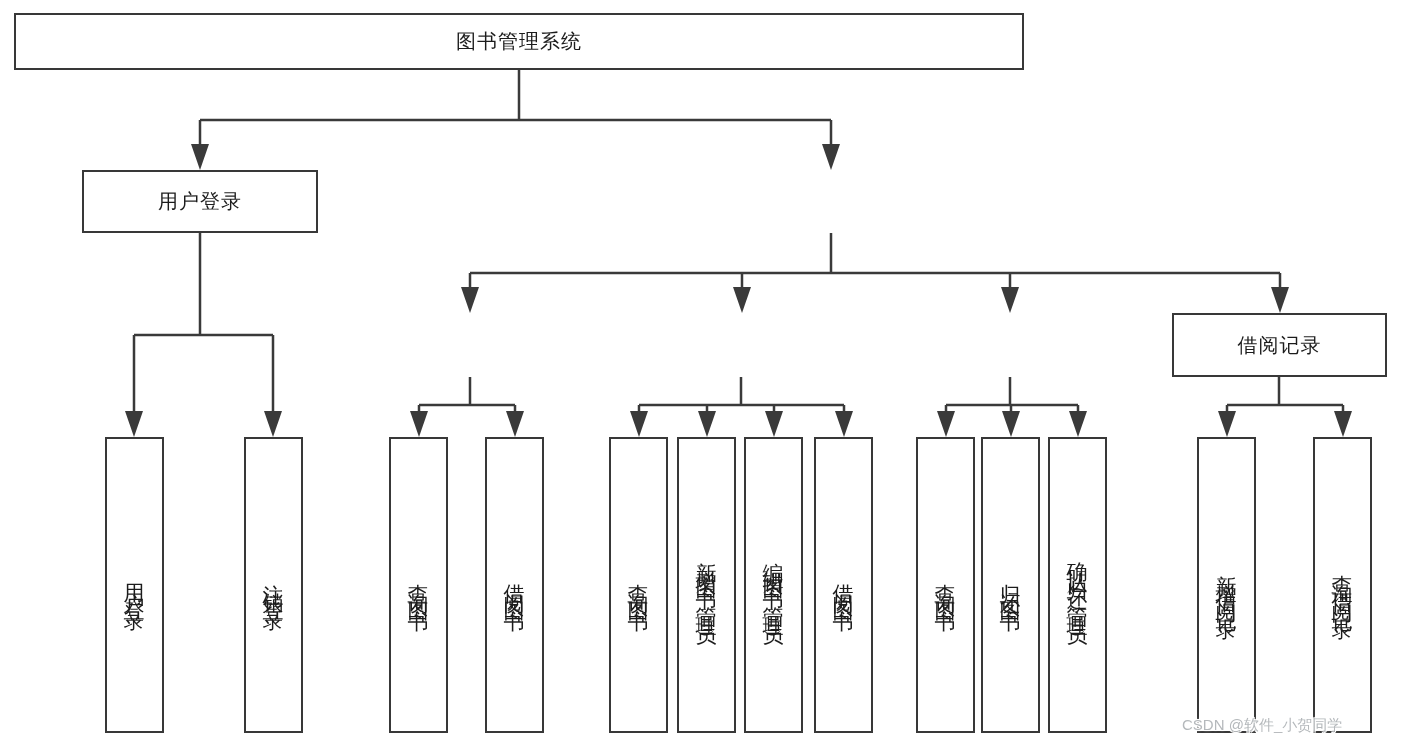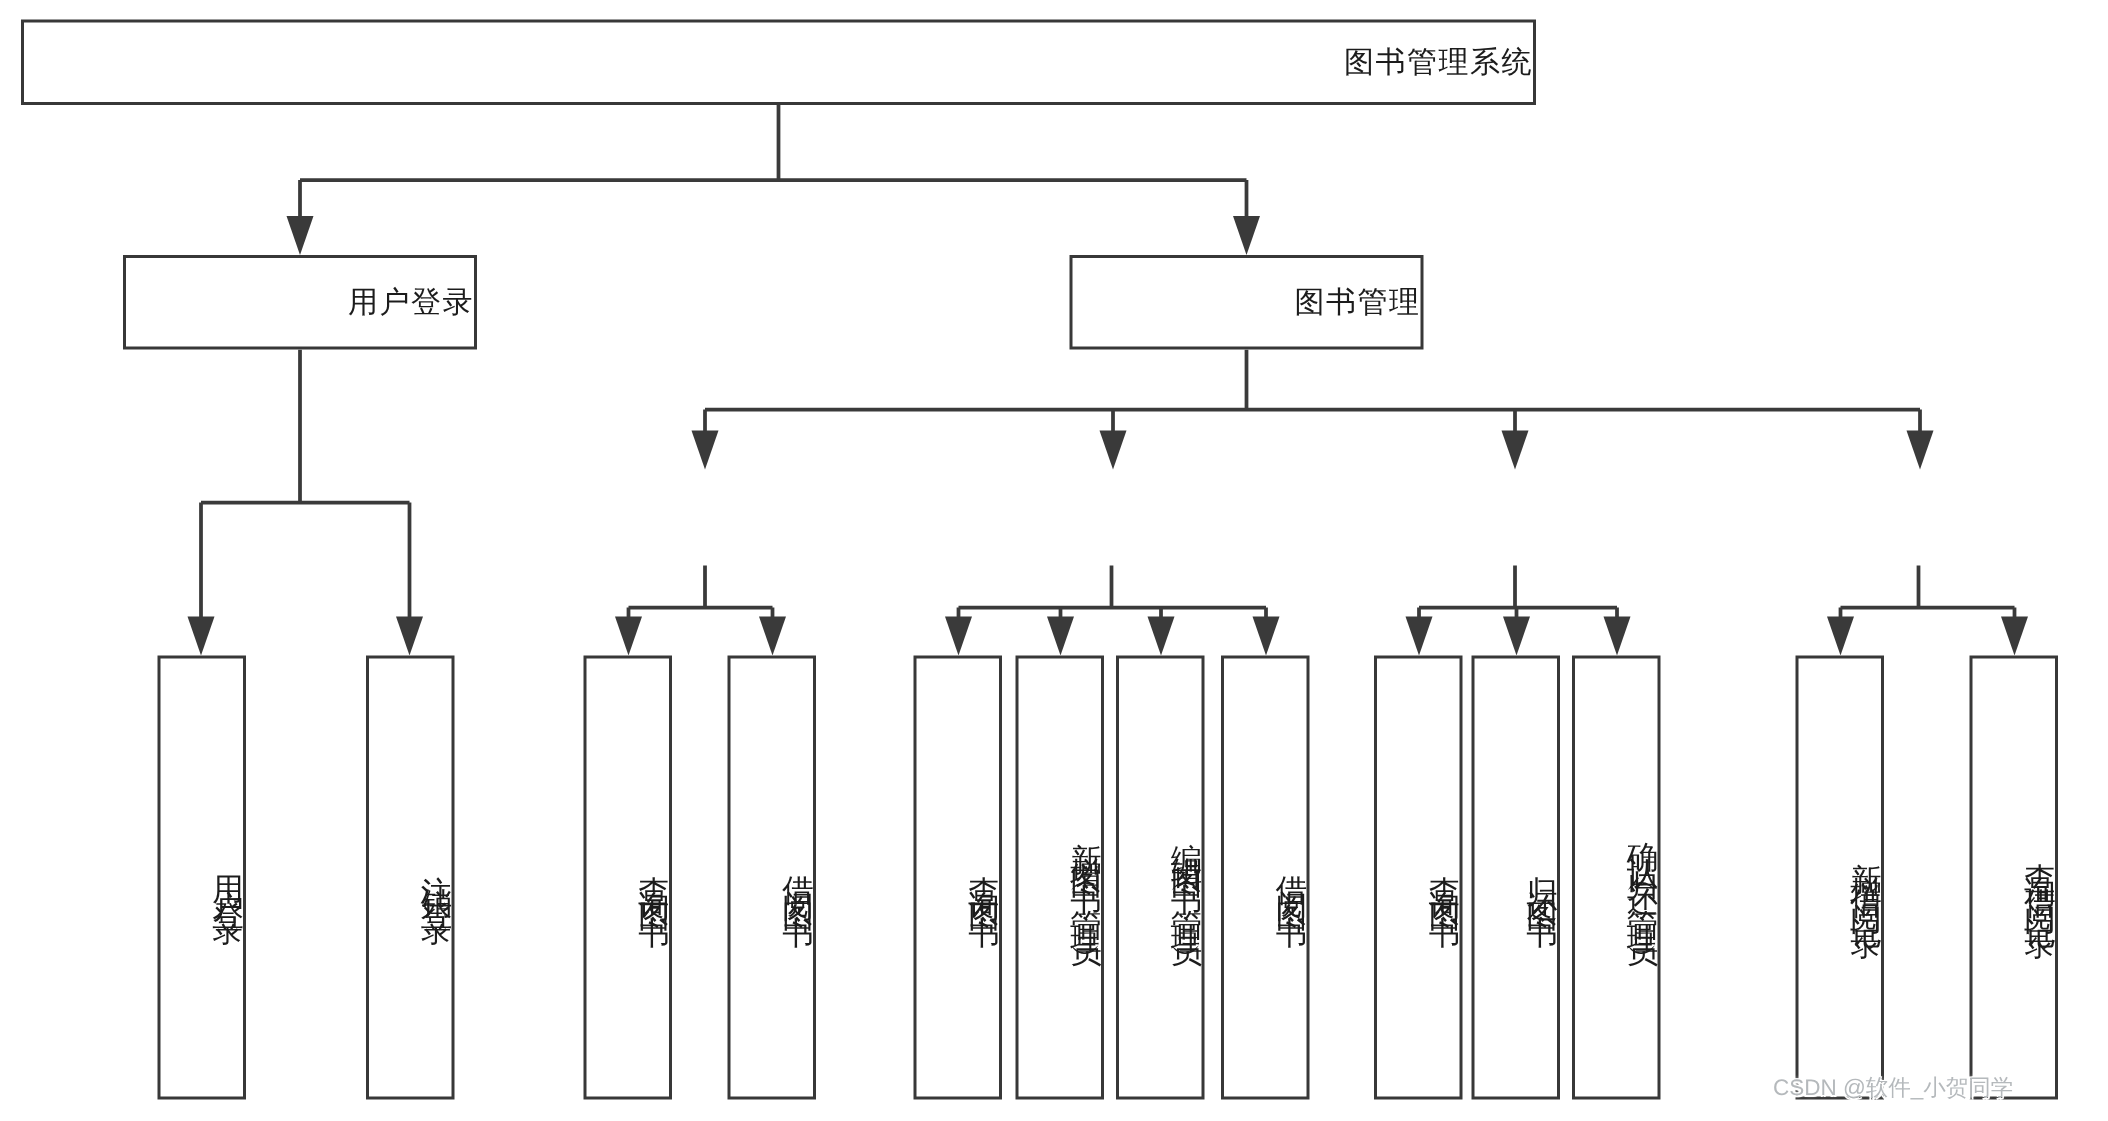--- a/index.html
+++ b/index.html
@@ -20,21 +20,21 @@
   }
   .connectors path { stroke: #3a3a3a; stroke-width: 2.5; fill: none; }
   .connectors polygon { fill: #3a3a3a; stroke: none; }
   .box {
     position: absolute;
     box-sizing: border-box;
     border: 2.5px solid #383838;
     background: #ffffff;
     display: flex;
     align-items: center;
-    justify-content: flex-end;
+    justify-content: center;
     z-index: 2;
   }
   .box .label {
     font-size: 20px;
     letter-spacing: 1px;
     color: #1c1c1c;
     white-space: nowrap;
   }
   .box .vtext {
     writing-mode: vertical-rl;
@@ -104,24 +104,24 @@
     </g>
   </svg>
 
   <div class="box" style="left:14px;top:13px;width:1010px;height:57px">
     <span class="label">图书管理系统</span>
   </div>
 
   <div class="box" style="left:82px;top:170px;width:236px;height:63px">
     <span class="label">用户登录</span>
   </div>
-  <div class="box" style="left:713px;top:170px;width:236px;height:63px">
-    <span class="label">图书管理</span>
+
+  <div class="box" style="left:1172px;top:313px;width:215px;height:64px">
+    <span class="label">借阅记录</span>
   </div>
-
 
   <div class="box" style="left:105px;top:437px;width:59px;height:296px">
     <span class="vtext">用户登录</span>
   </div>
   <div class="box" style="left:244px;top:437px;width:59px;height:296px">
     <span class="vtext">注销登录</span>
   </div>
 
   <div class="box" style="left:389px;top:437px;width:59px;height:296px">
     <span class="vtext">查询图书</span>

